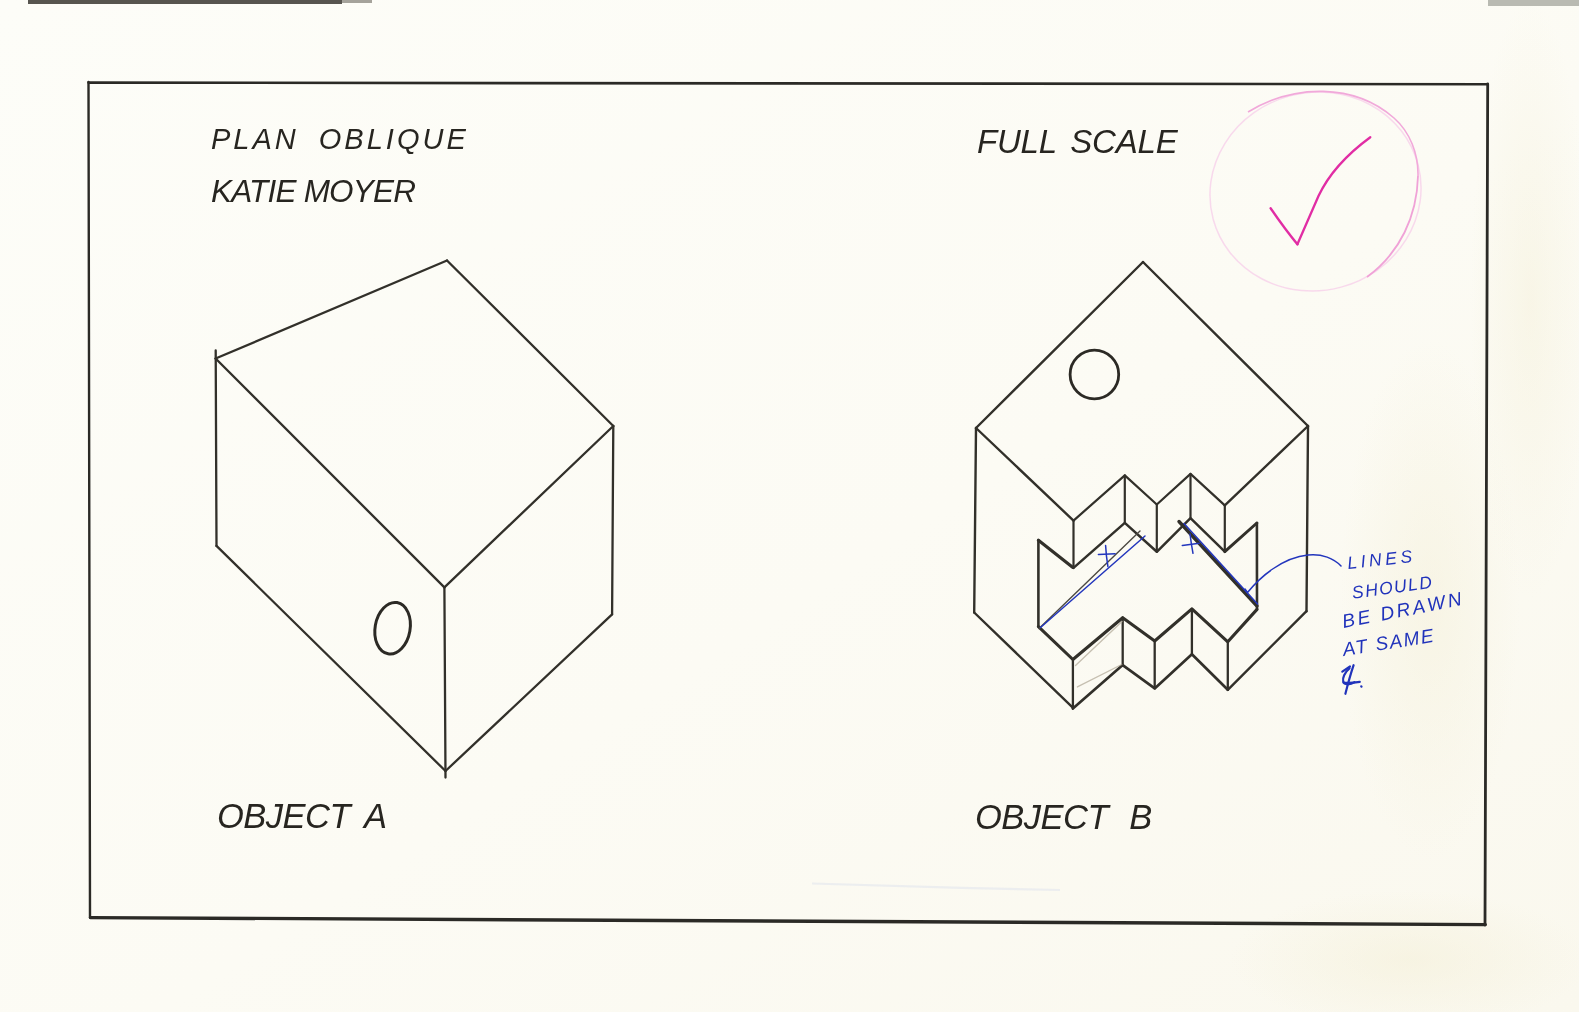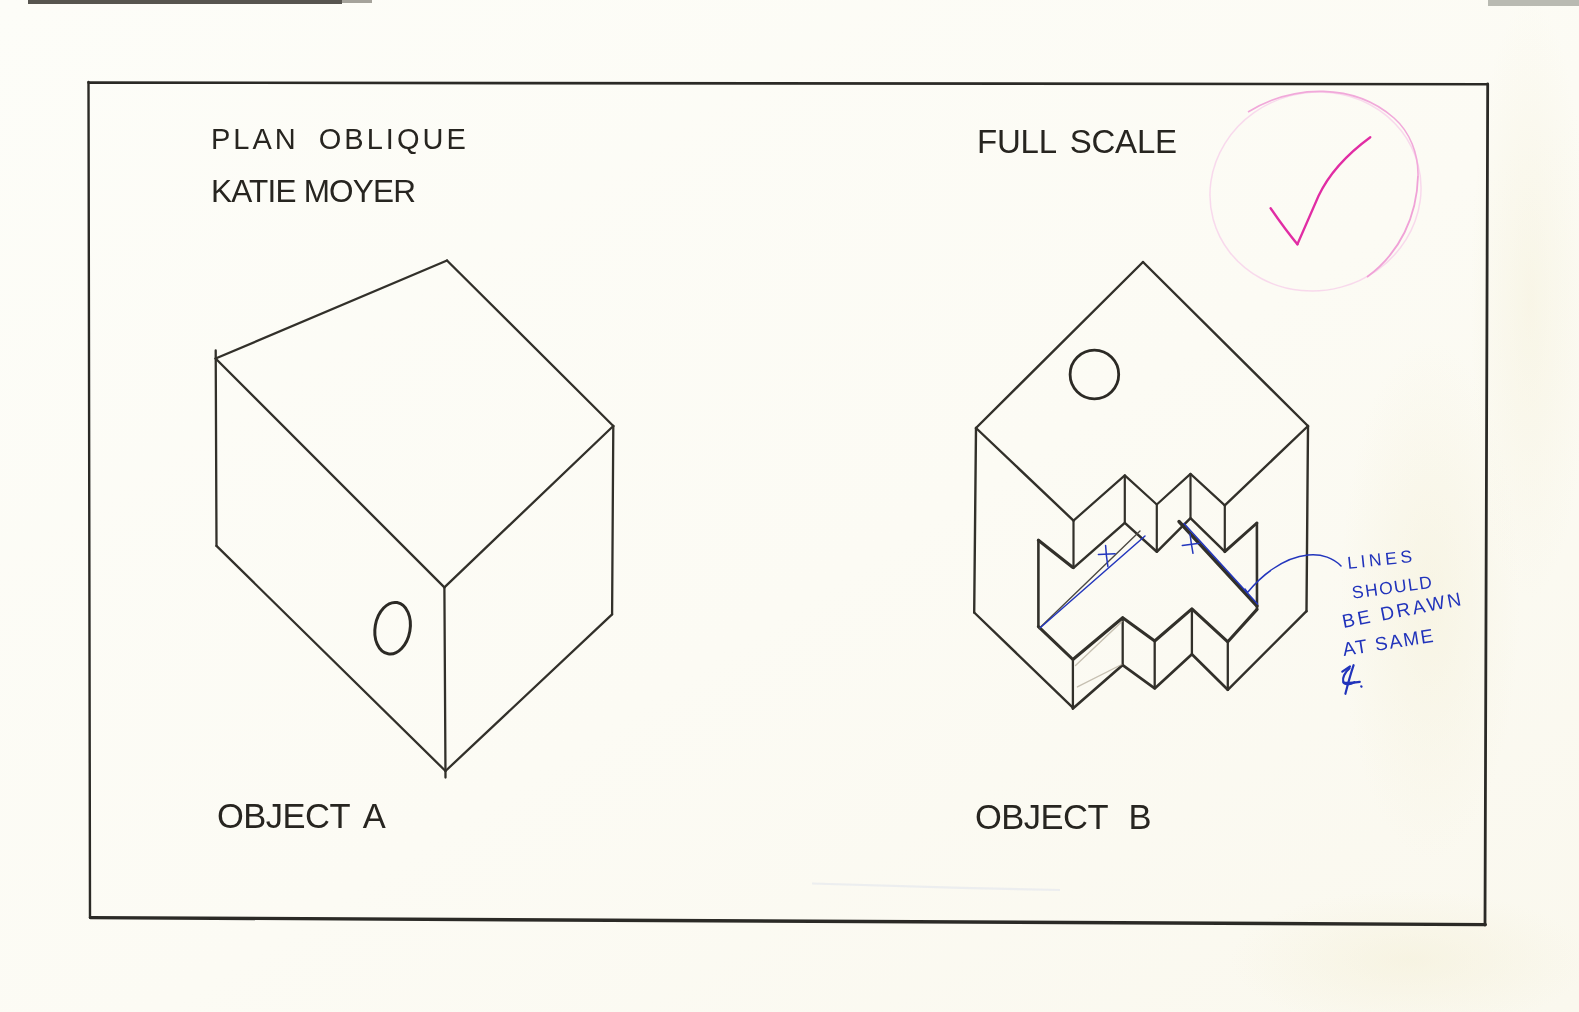--- a/index.html
+++ b/index.html
@@ -1,17 +1,17 @@
 <!DOCTYPE html>
 <html><head>
 <meta charset="utf-8">
 <style>
   html,body{margin:0;padding:0;}
   body{font-family:"Liberation Sans", sans-serif;}
-  #page{position:relative;width:1579px;height:1012px;background:#0f766e;overflow:hidden;}
+  #page{position:relative;width:1579px;height:1012px;background:#0f766e;overflow:hidden;font-style:italic;}
 </style>
 </head>
 <body>
 <div id="page">
 <svg width="1579" height="1012" viewBox="0 0 1579 1012">
 
   <g>
     <rect x="0" y="0" width="1579" height="1012" fill="#fcfbf5"></rect>
     <linearGradient id="pg" x1="0" y1="0" x2="1" y2="1">
       <stop offset="0" stop-color="#fdfdf8"></stop>

